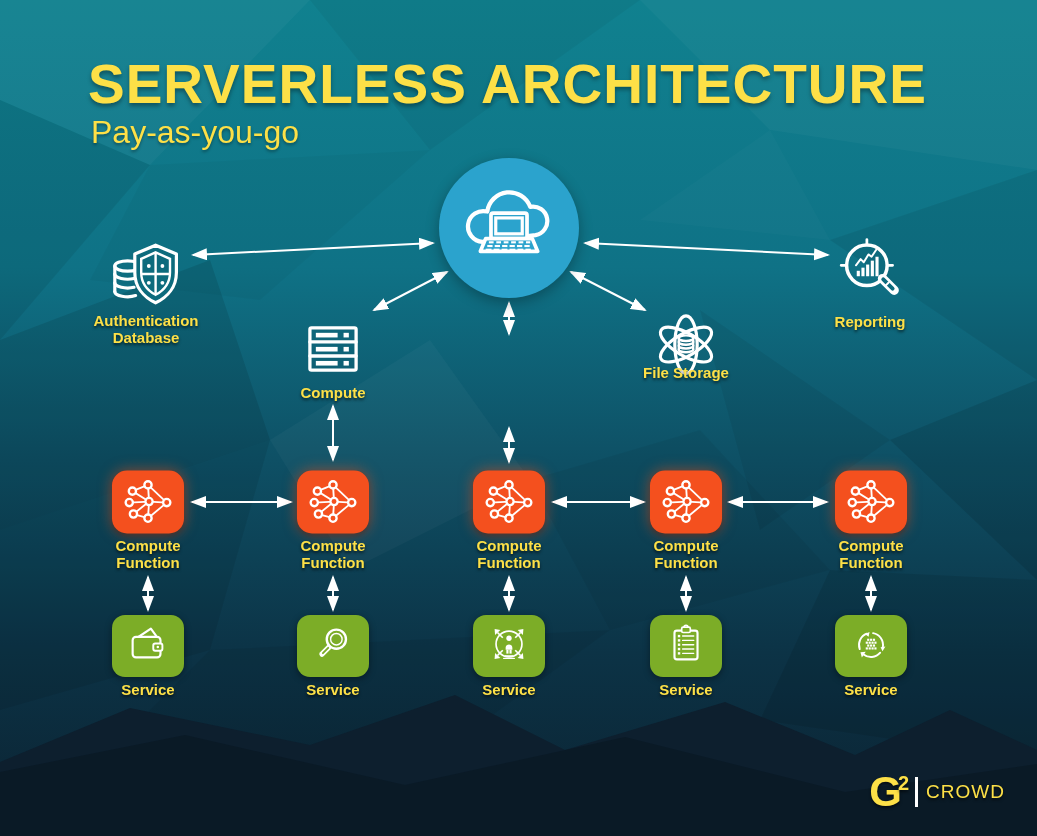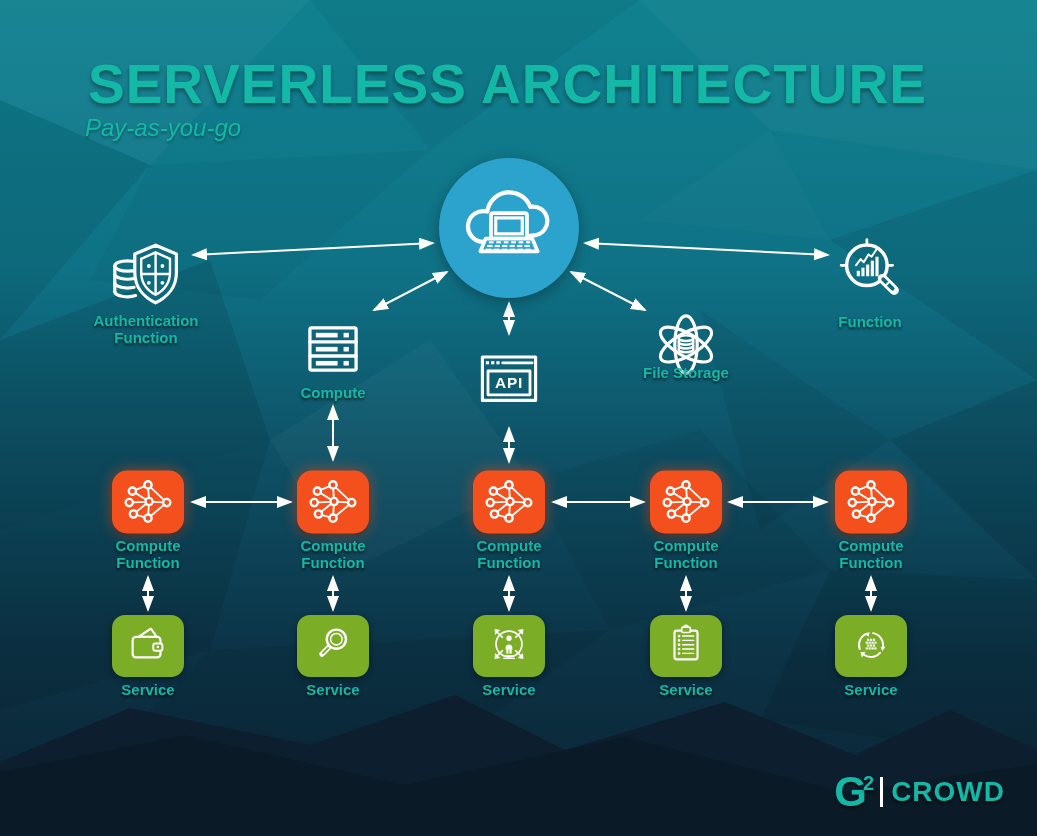--- a/index.html
+++ b/index.html
@@ -1,30 +1,30 @@
 <!DOCTYPE html>
 <html><head>
 <meta charset="utf-8">
 <style>
   html,body{margin:0;padding:0;background:#222;}
   #canvas{
     position:relative;width:1037px;height:836px;overflow:hidden;
-    font-family:"Liberation Sans",sans-serif;color:#14b8a6;
+    font-family:"Liberation Sans",sans-serif;color:#fde047;
     box-shadow:inset 0 0 0 3px rgba(255,255,255,.92);
   }
   svg.bg{position:absolute;inset:0;z-index:0;}
   svg.arrows{position:absolute;inset:0;z-index:2;pointer-events:none;}
   .layer{position:absolute;inset:0;z-index:3;}
   .abs{position:absolute;transform:translate(-50%,-50%);}
   .title{
     position:absolute;left:88px;top:52px;font-size:55px;font-weight:bold;
     letter-spacing:1px;text-shadow:0 3px 4px rgba(0,0,0,.35);white-space:nowrap;
   }
   .subtitle{
-    position:absolute;left:85px;top:114px;font-size:24px;font-style:italic;
+    position:absolute;left:91px;top:114px;font-size:32px;
     text-shadow:0 2px 3px rgba(0,0,0,.35);
   }
   .node-label{
     position:absolute;transform:translate(-50%,-50%);
     font-size:15px;font-weight:bold;text-align:center;line-height:17px;
     text-shadow:0 2px 3px rgba(0,0,0,.65);
   }
   .cloud-circle{
     width:140px;height:140px;border-radius:50%;
     display:flex;align-items:center;justify-content:center;
@@ -42,21 +42,21 @@
     width:72px;height:62px;border-radius:13px;
     box-shadow:0 2px 7px rgba(0,0,0,.4);
   }
   .logo{
     position:absolute;right:32px;bottom:26px;display:flex;align-items:center;
     text-shadow:0 2px 3px rgba(0,0,0,.6);
   }
   .logo .g{font-size:42px;font-weight:bold;line-height:36px;}
   .logo .sup{font-size:20px;font-weight:bold;align-self:flex-start;margin:-2px 6px 0 -4px;}
   .logo .bar{width:3px;height:30px;background:#fff;margin:0 8px 0 0;}
-  .logo .crowd{font-size:28px;font-weight:bold;letter-spacing:1px;}
+  .logo .crowd{font-size:19px;font-weight:normal;letter-spacing:1px;}
   svg .st{stroke:#fff;fill:none;stroke-linecap:round;stroke-linejoin:round;}
 </style>
 </head>
 <body>
 
 <div id="canvas">
 
   <svg class="bg" viewBox="0 0 1037 836" preserveAspectRatio="none">
     <defs>
       <linearGradient id="bgGrad" x1="0" y1="0" x2="0" y2="1">
@@ -167,55 +167,40 @@
           <path d="M62 23 V76 M44 50 H80" stroke="#fff" stroke-width="3"></path>
           <g fill="#fff">
             <circle cx="53.5" cy="40" r="2.4"></circle>
               <circle cx="70.5" cy="40" r="2.4"></circle>
             <circle cx="53.5" cy="61" r="2.4"></circle>
               <circle cx="70.5" cy="61" r="2.4"></circle>
           </g>
         </svg>
       </span>
     </div>
-    <div class="node-label" style="left:146px;top:329px;width:140px">Authentication Function</div>
+    <div class="node-label" style="left:146px;top:329px;width:140px">Authentication Database</div>
 
     <div class="abs icon-plain" style="left:333px;top:351px">
       <span>
         <svg width="66" height="66" viewBox="0 0 100 100">
           <rect x="15" y="18" width="70" height="64" rx="2.5" class="st" stroke-width="5"></rect>
           <path d="M15 39.3 H85 M15 60.6 H85" class="st" stroke-width="5"></path>
           <g fill="#fff">
             <rect x="24" y="25.5" width="33" height="7"></rect>
               <rect x="66" y="25.5" width="8" height="7"></rect>
             <rect x="24" y="46.8" width="33" height="7"></rect>
               <rect x="66" y="46.8" width="8" height="7"></rect>
             <rect x="24" y="68.1" width="33" height="7"></rect>
               <rect x="66" y="68.1" width="8" height="7"></rect>
           </g>
         </svg>
       </span>
     </div>
     <div class="node-label" style="left:333px;top:392px">Compute</div>
 
-    <div class="abs icon-plain" style="left:509px;top:380px">
-      <span>
-        <svg width="70" height="70" viewBox="0 0 100 100">
-          <rect x="12" y="20" width="76" height="62" class="st" stroke-width="4.5"></rect>
-          <g fill="#fff">
-            <rect x="17" y="26" width="4.5" height="4.5"></rect>
-              <rect x="24.5" y="26" width="4.5" height="4.5"></rect>
-              <rect x="32" y="26" width="4.5" height="4.5"></rect>
-          </g>
-          <path d="M41 28.3 H83" class="st" stroke-width="4"></path>
-          <rect x="20" y="40" width="60" height="34" class="st" stroke-width="4"></rect>
-          <text x="50" y="64" text-anchor="middle" fill="#fff" font-family="Liberation Sans, sans-serif" font-size="22" font-weight="bold" letter-spacing="1">API</text>
-        </svg>
-      </span>
-    </div>
 
     <div class="abs icon-plain" style="left:686px;top:345px">
       <span>
         <svg width="80" height="80" viewBox="0 0 100 100">
           <g class="st" stroke-width="4">
             <ellipse cx="50" cy="52" rx="36" ry="14" transform="rotate(90 50 52)"></ellipse>
             <ellipse cx="50" cy="52" rx="36" ry="14" transform="rotate(30 50 52)"></ellipse>
             <ellipse cx="50" cy="52" rx="36" ry="14" transform="rotate(150 50 52)"></ellipse>
           </g>
           <g class="st" stroke-width="3">
@@ -242,21 +227,21 @@
               <rect x="51" y="38" width="4" height="20"></rect>
             <rect x="57" y="33" width="4" height="25"></rect>
           </g>
           <path d="M32 44 L38 36 L42 40 L48 30 L52 33 L58 24" class="st" stroke-width="2.5"></path>
           <path d="M66 61 L81 76" stroke="#fff" stroke-width="12" stroke-linecap="round"></path>
           <path d="M67 62 L79 74" stroke="#0D6B7D" stroke-width="5" stroke-linecap="round"></path>
           <path d="M70 70 L74 66" stroke="#fff" stroke-width="2.5" stroke-linecap="round"></path>
         </svg>
       </span>
     </div>
-    <div class="node-label" style="left:870px;top:321px">Function</div>
+    <div class="node-label" style="left:870px;top:321px">Reporting</div>
 
     <div class="abs box compute" style="left:148px;top:502px;background:#F4501E">
       <span><svg width="52" height="52" viewBox="0 0 100 100">
             <g stroke="#fff" stroke-width="3.5">
               <line x1="20" y1="32" x2="50" y2="20"></line>
               <line x1="20" y1="32" x2="52" y2="52"></line>
               <line x1="14" y1="54" x2="52" y2="52"></line>
               <line x1="22" y1="76" x2="52" y2="52"></line>
               <line x1="22" y1="76" x2="50" y2="84"></line>
               <line x1="50" y1="20" x2="52" y2="52"></line>

